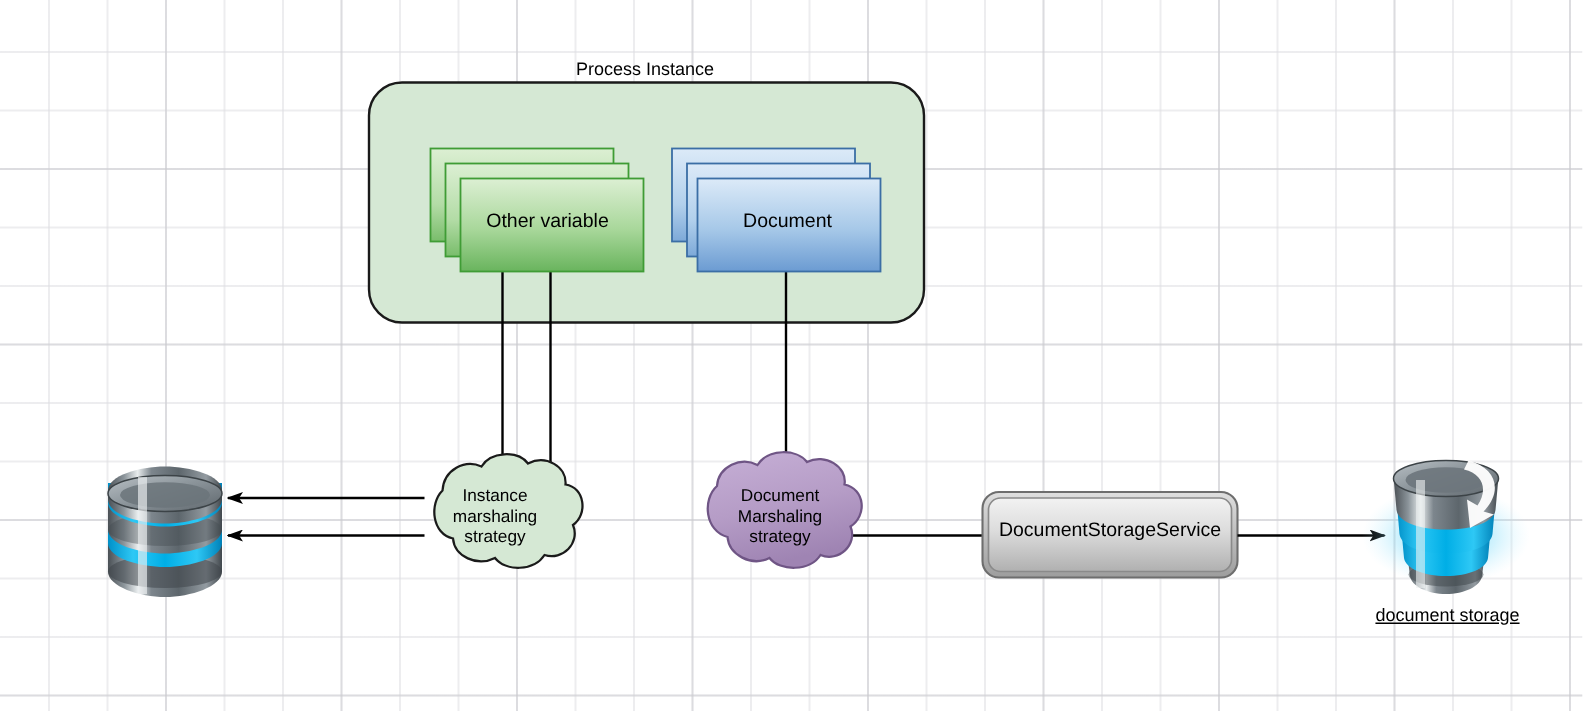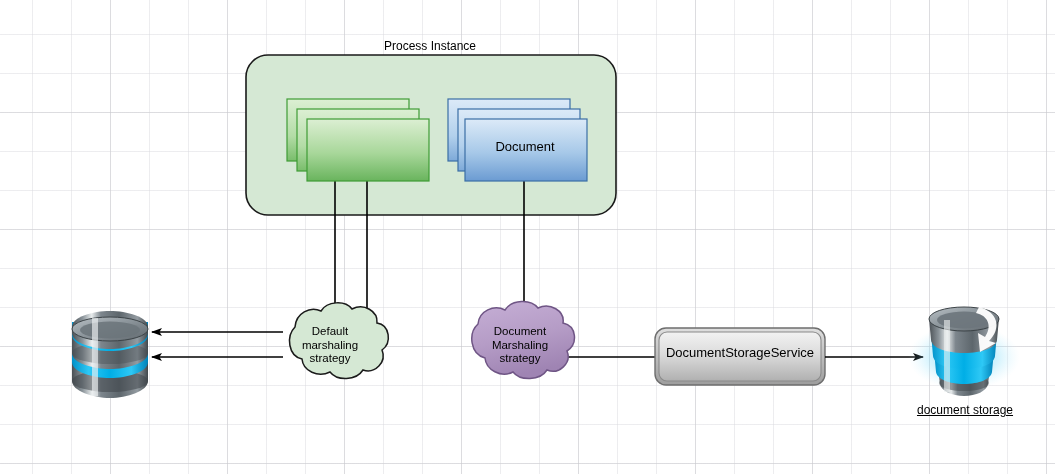--- a/index.html
+++ b/index.html
@@ -224,24 +224,25 @@
 
       <rect x="944" y="320" width="6" height="72" fill="#eef1f2" opacity="0.6"></rect>
 
       <path d="M979,307 C998,312 1002,328 989,341 L996,343 L980,352 L978,333 L985,337
                C992,327 989,316 976,313 Z" fill="#ffffff" opacity="0.95"></path>
     </g>
   </svg>
 
   <div class="lbl lbl-12" id="process-instance-title">Process Instance</div>
 
+  <div class="lbl lbl-13" id="other-variable-label">Other variable</div>
 
   <div class="lbl lbl-13" id="document-label">Document</div>
 
-  <div class="lbl lbl-11" id="default-strategy-label"><span>Default</span><br><span>marshaling</span><br><span>strategy</span></div>
+  <div class="lbl lbl-11" id="default-strategy-label"><span>Instance</span><br><span>marshaling</span><br><span>strategy</span></div>
 
   <div class="lbl lbl-11" id="document-strategy-label"><span>Document</span><br><span>Marshaling</span><br><span>strategy</span></div>
 
   <div class="lbl lbl-13" id="dss-label">DocumentStorageService</div>
 
 
   <div class="lbl lbl-12" id="doc-storage-label">document storage</div>
 
 </div>
 

